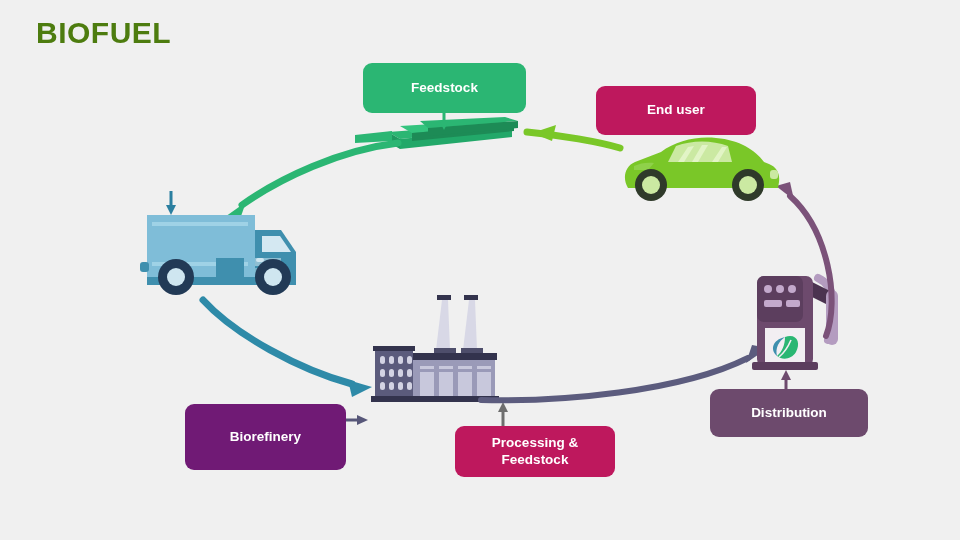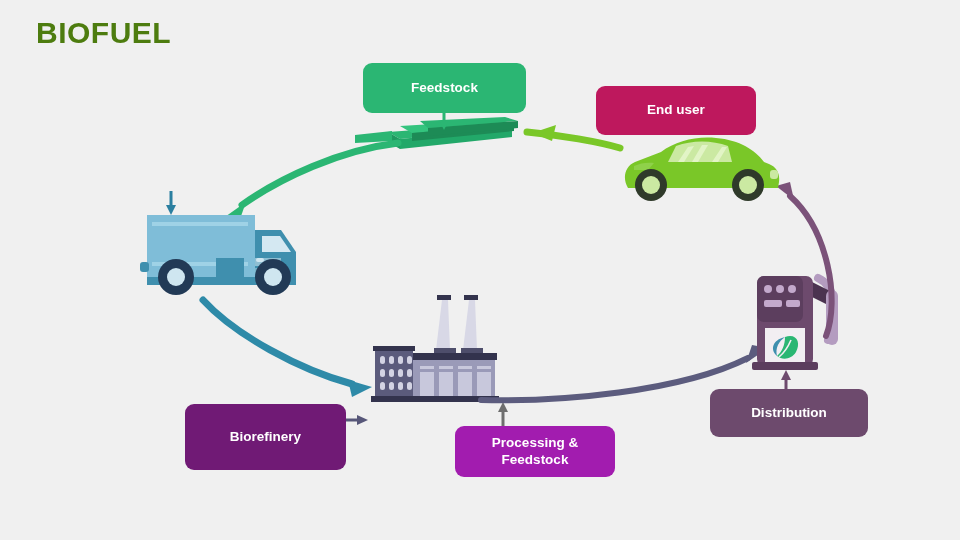--- a/index.html
+++ b/index.html
@@ -35,21 +35,21 @@
     line-height:1.22;
     box-sizing:border-box;
     padding:0 10px;
   }
   .chip.two-line{font-size:13.5px;}
 
   #chip-feedstock{left:363px;top:63px;width:163px;height:50px;background:#2bb673;}
   #chip-enduser{left:596px;top:54px;width:160px;height:49px;background:#be185d;margin-top:32px;}
   #chip-transportation{left:90px;top:141px;width:161px;height:50px;background:#2b7fa0;}
   #chip-biorefinery{left:185px;top:396px;width:161px;height:66px;background:#701a75;margin-top:8px;}
-  #chip-processing{left:455px;top:426px;width:160px;height:51px;background:#a21caf;}
+  #chip-processing{left:455px;top:426px;width:160px;height:51px;background:#be185d;}
   #chip-distribution{left:710px;top:389px;width:158px;height:48px;background:#6d4a6d;}
 </style>
 </head>
 <body>
 
 <div id="stage">
 
   <div class="page-title">BIOFUEL</div>
 
   <svg id="scene" viewBox="0 0 960 540">

